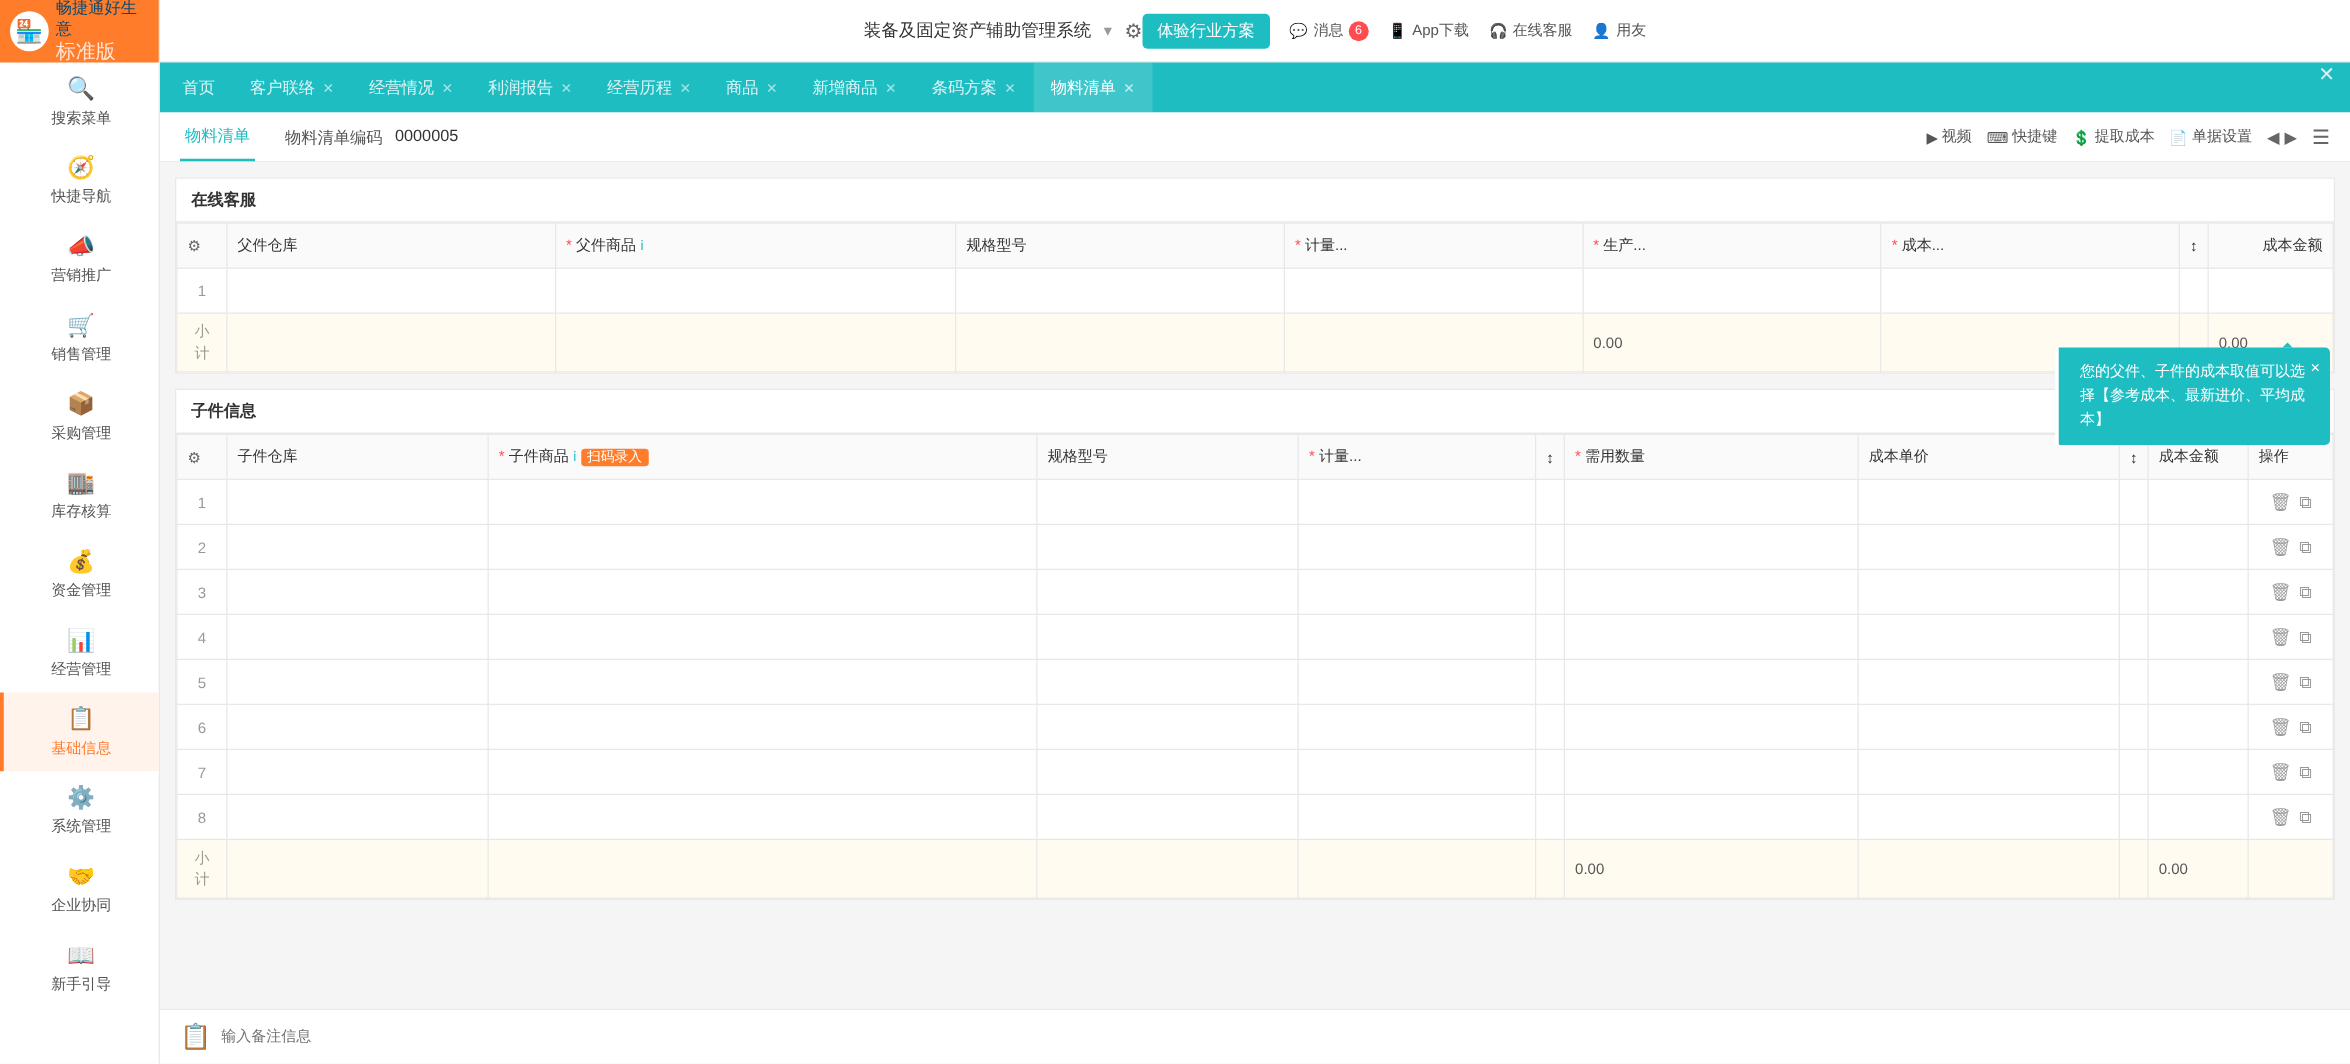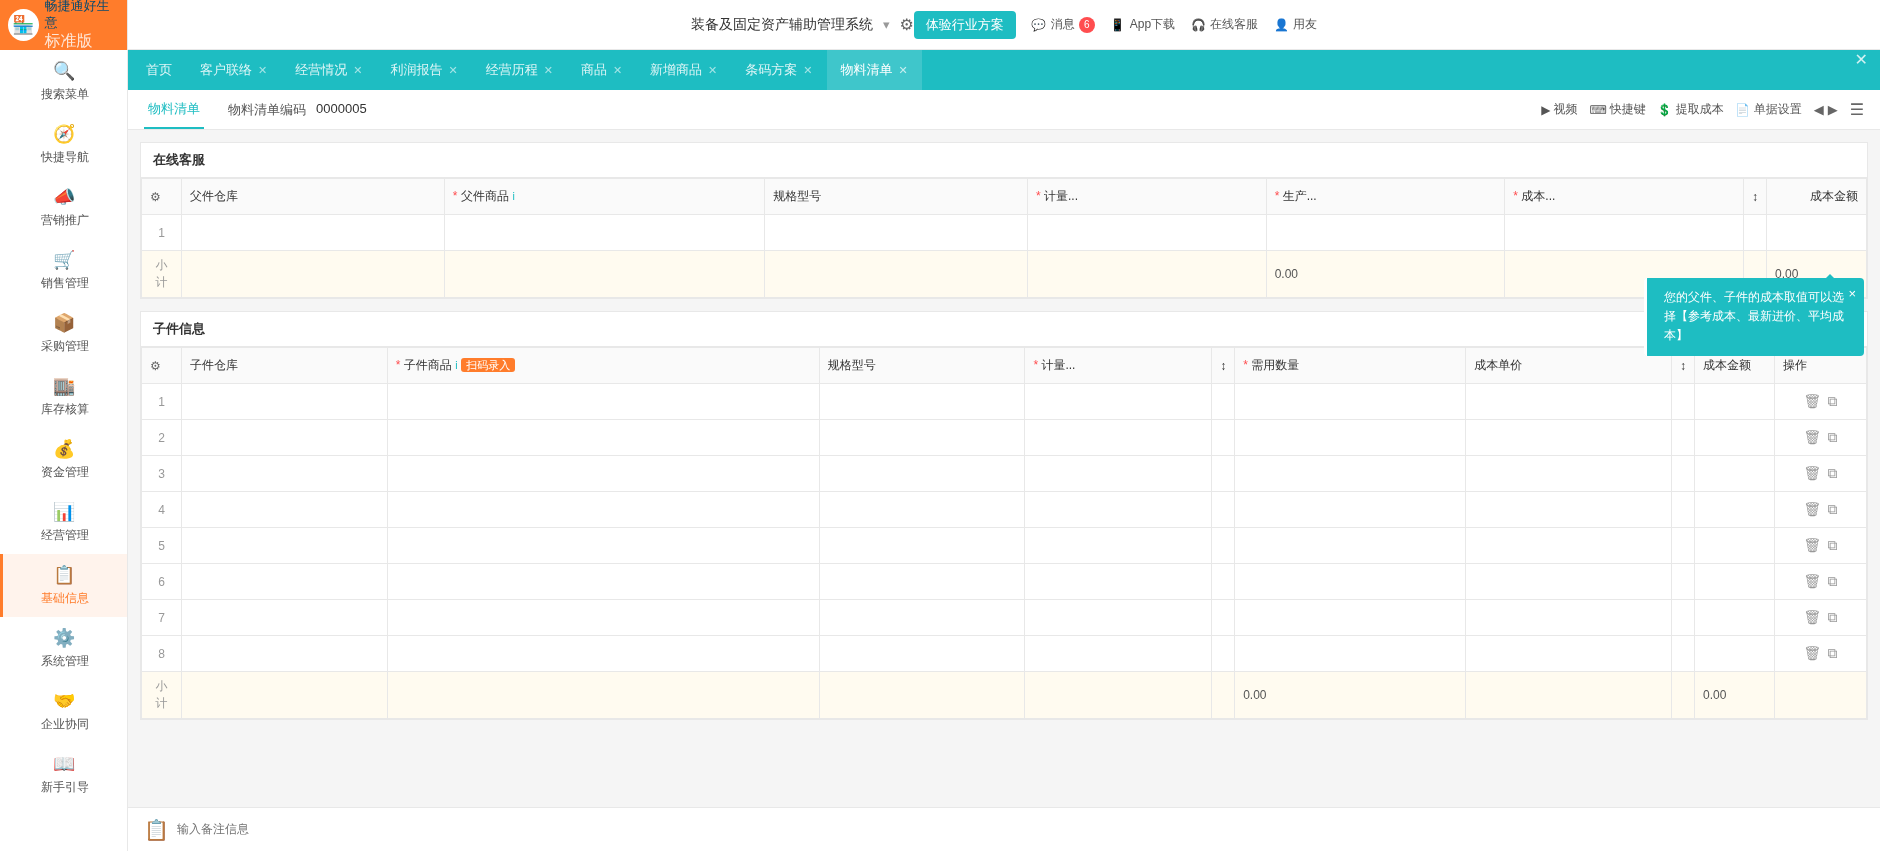--- a/index.html
+++ b/index.html
@@ -261,21 +261,21 @@
       display: flex;
       align-items: center;
       gap: 8px;
       flex-shrink: 0;
       height: 44px;
     }
     .bottom-icon { font-size: 20px; color: #1ebdc2; cursor: pointer; }
     .bottom-text { font-size: 12px; color: #737373; }
 
     .col-amount { width: 80px; text-align: right; }
-    .col-op { width: 92px; text-align: center; margin-left: 40px; }
+    .col-op { width: 68px; text-align: center; margin-left: 40px; }
   </style>
 </head>
 <body>
 
 <div class="sidebar">
   <div class="sidebar-logo">
     <div class="sidebar-logo-icon">🏪</div>
     <div>
       <div class="sidebar-logo-text">畅捷通好生意</div>
       <div class="sidebar-logo-sub">标准版</div>

